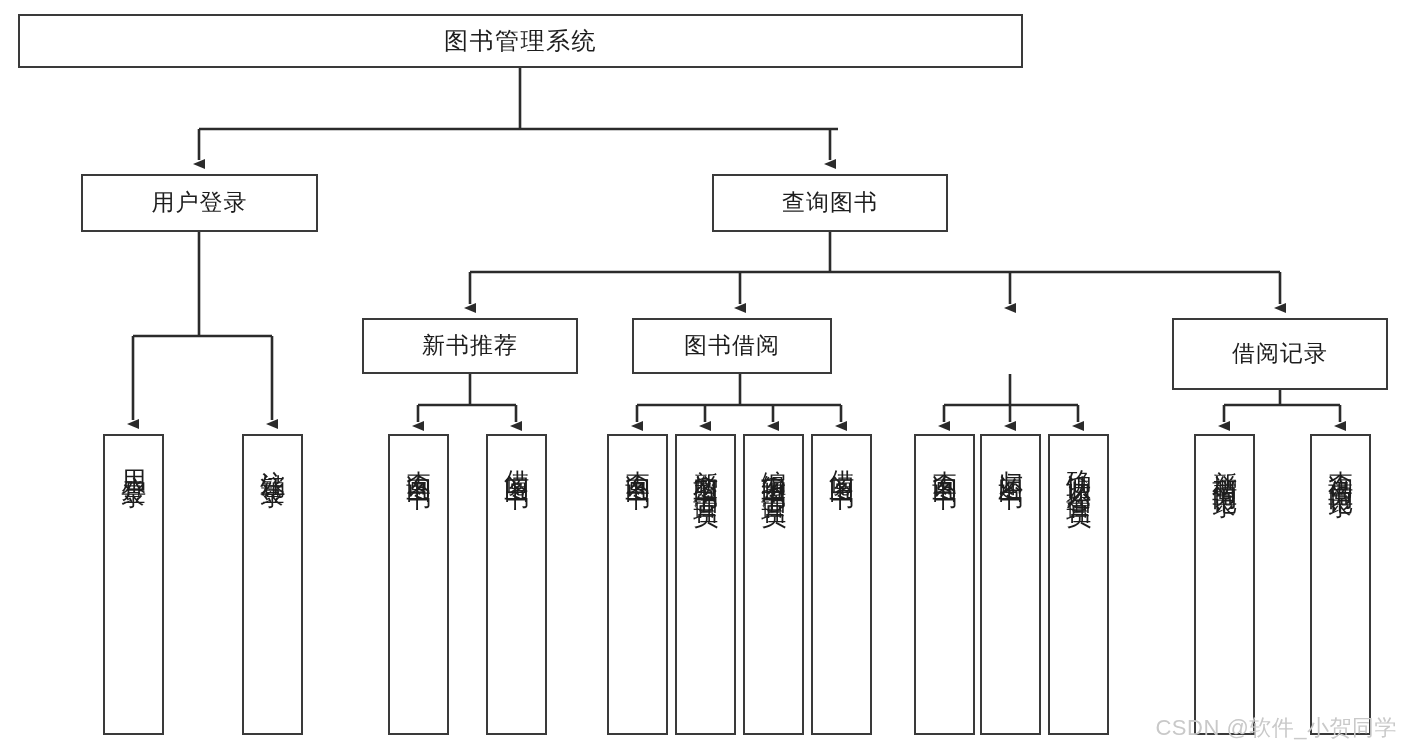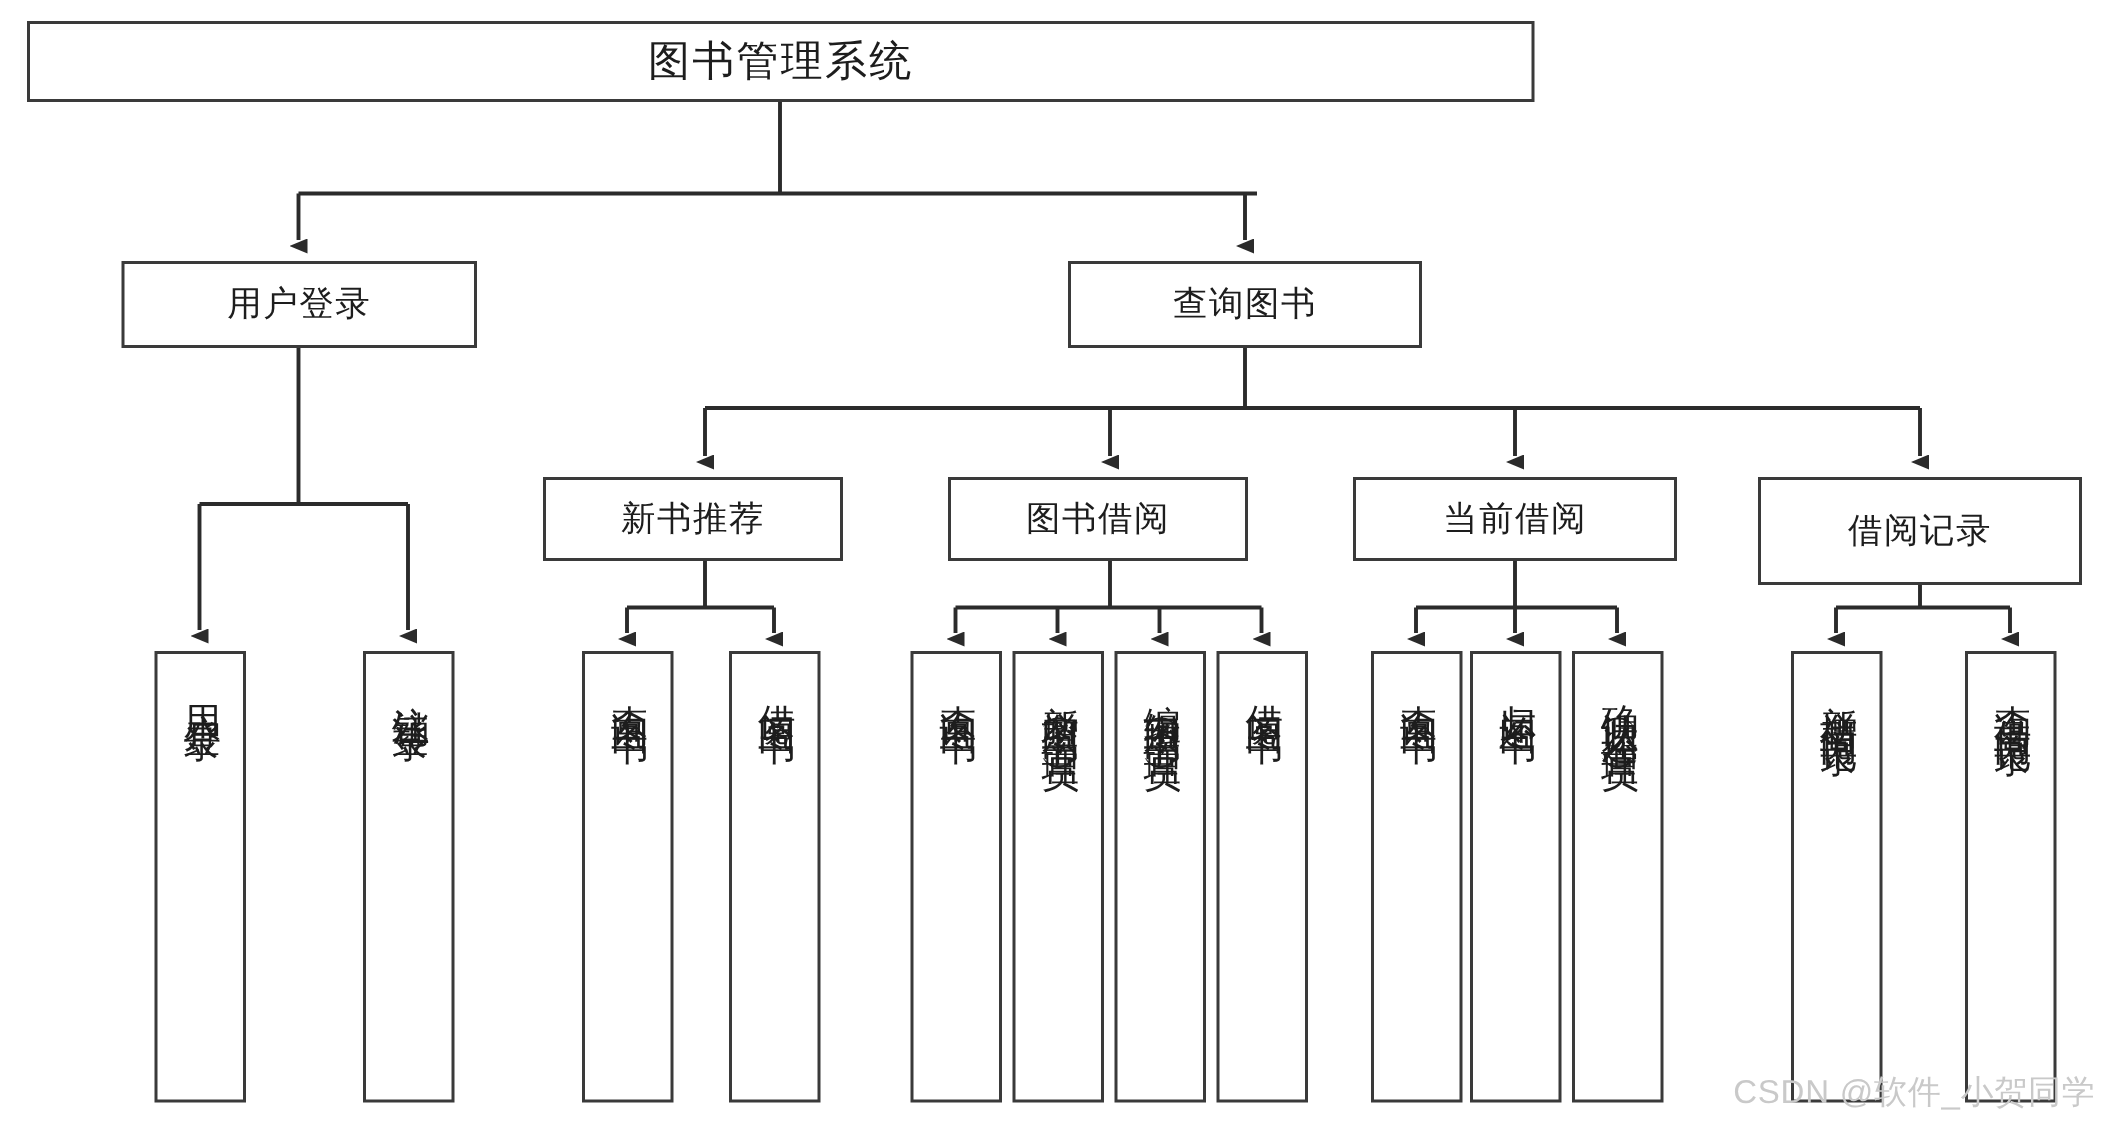--- a/index.html
+++ b/index.html
@@ -37,21 +37,21 @@
     text-align:center;
     line-height:1.18;
     white-space:nowrap;
   }
   
   .node.h .lbl{
     font-size:23px;
     letter-spacing:1px;
   }
   .node.root .lbl{
-    font-size:28px;
+    font-size:24px;
     letter-spacing:1.5px;
   }
   
   .node.v{
     align-items:flex-start;
     justify-content:center;
     padding-top:14px;
   }
   .node.v .lbl{
     writing-mode:vertical-rl;
@@ -133,31 +133,28 @@
   </div>
 
   <div class="node h" style="left:81px; top:174px; width:237px; height:58px;">
     <span class="lbl">用户登录</span>
   </div>
 
   <div class="node h" style="left:712px; top:174px; width:236px; height:58px;">
     <span class="lbl">查询图书</span>
   </div>
 
-  <div class="node h" style="left:362px; top:318px; width:200px; height:56px;">
+  <div class="node h" style="left:362px; top:318px; width:216px; height:56px;">
     <span class="lbl">新书推荐</span>
   </div>
 
   <div class="node h" style="left:632px; top:318px; width:200px; height:56px;">
     <span class="lbl">图书借阅</span>
   </div>
 
-  <div class="node h" style="left:902px; top:318px; width:216px; height:56px;">
-    <span class="lbl">当前借阅</span>
-  </div>
 
   <div class="node h" style="left:1172px; top:318px; width:216px; height:72px;">
     <span class="lbl">借阅记录</span>
   </div>
 
   <div class="node v" style="left:103px; top:434px; width:61px; height:301px;">
     <span class="lbl">用户登录</span>
   </div>
 
   <div class="node v" style="left:242px; top:434px; width:61px; height:301px;">

